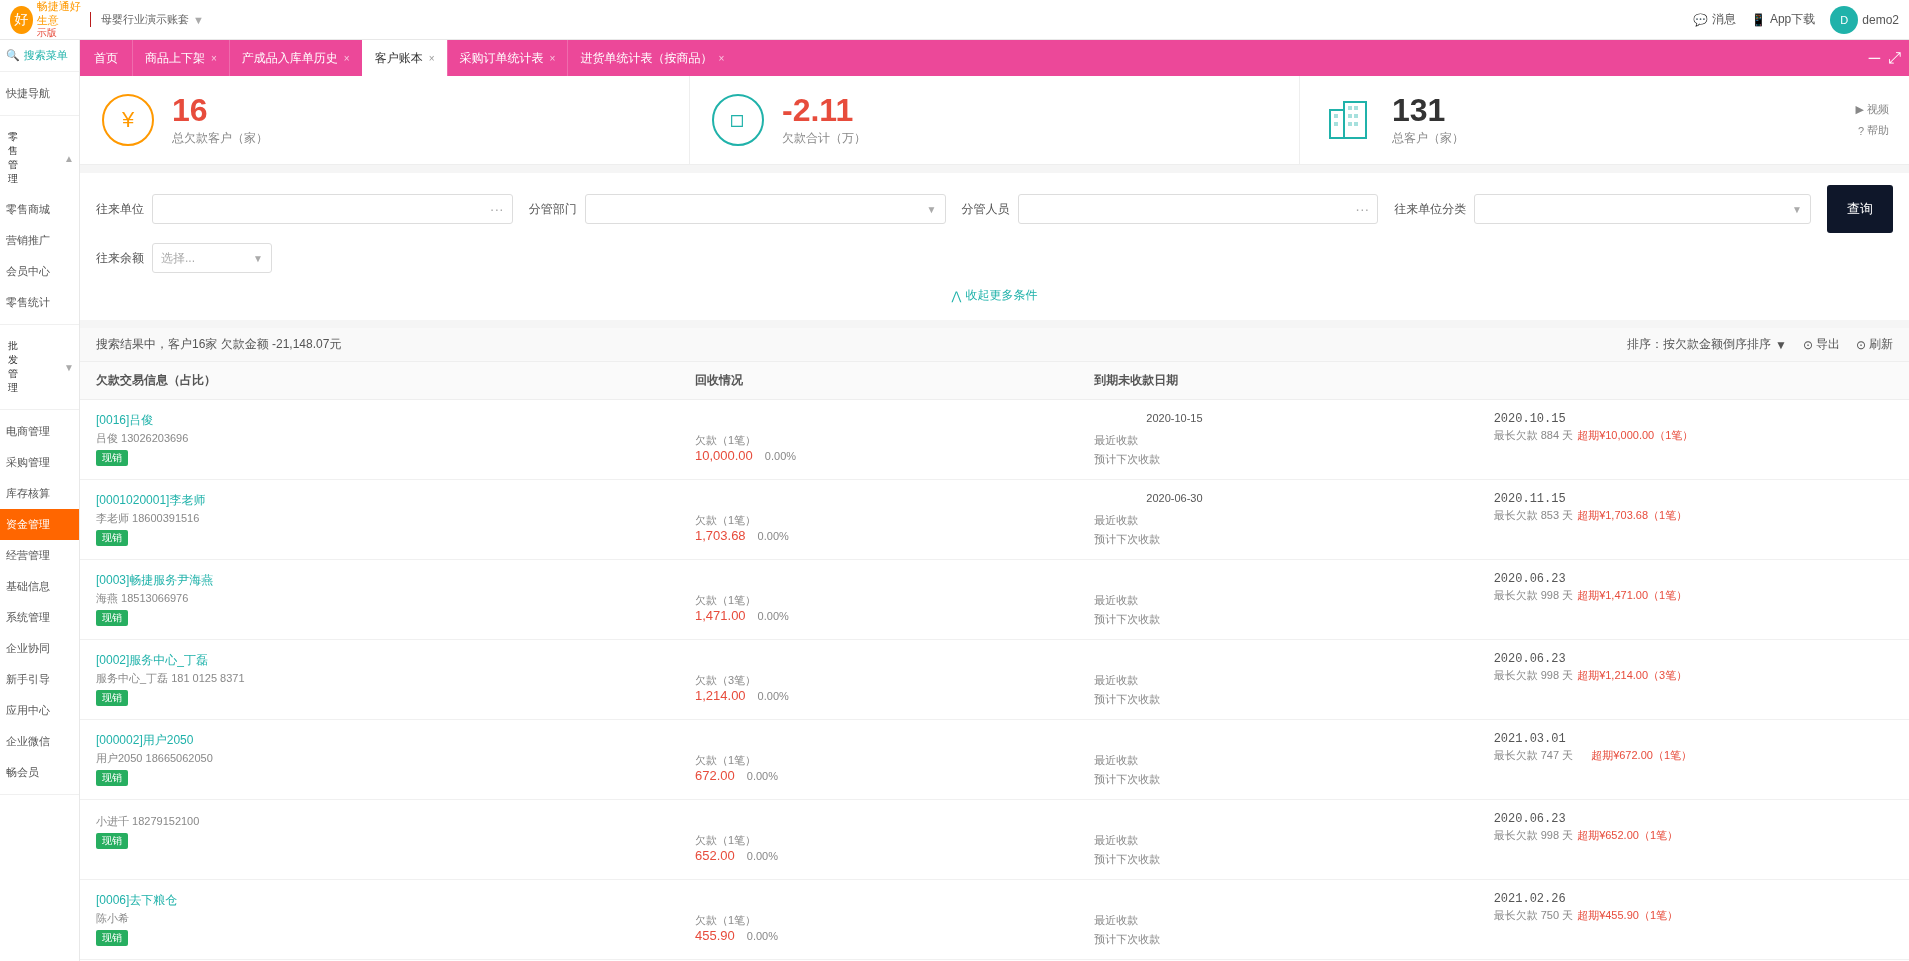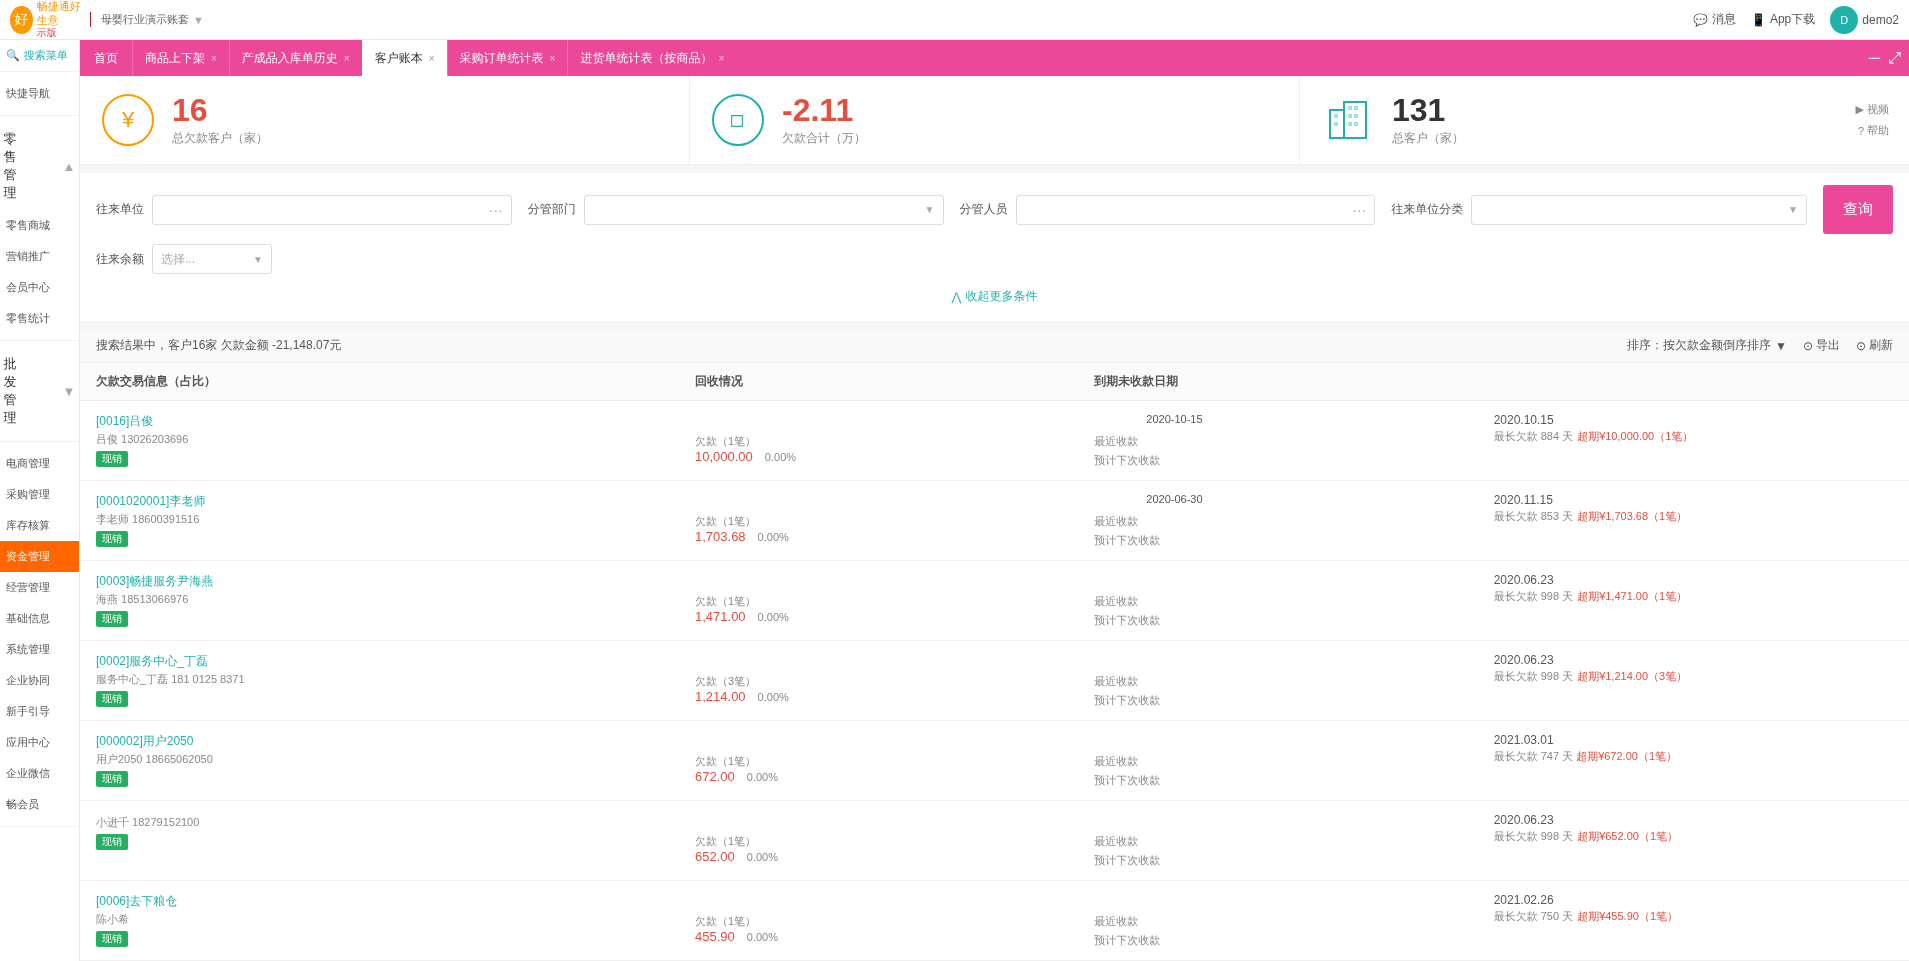--- a/index.html
+++ b/index.html
@@ -17,21 +17,21 @@
     .avatar-circle { width: 28px; height: 28px; background: #ddd; border-radius: 50%; display: flex; align-items: center; justify-content: center; font-size: 11px; color: #fff; background: #20b2aa; }
 
     .main-layout { display: flex; flex: 1; overflow: hidden; }
 
     
     .sidebar { width: 80px; background: #fff; border-right: 1px solid #e8e8e8; display: flex; flex-direction: column; overflow-y: auto; flex-shrink: 0; }
     .sidebar-search { padding: 8px 6px; font-size: 11px; color: #20b2aa; cursor: pointer; border-bottom: 1px solid #f0f0f0; display: flex; align-items: center; gap: 4px; }
     .sidebar-section { padding: 6px 0; border-bottom: 1px solid #f0f0f0; }
     .sidebar-item { padding: 8px 6px; font-size: 11px; color: #555; cursor: pointer; text-align: center; display: flex; align-items: center; gap: 4px; }
     .sidebar-item.active { background: #f60; color: #fff; }
-    .sidebar-item-expand { display: flex; align-items: center; justify-content: center; padding: 8px 8px; font-size: 13px; cursor: pointer; gap: 46px; }
+    .sidebar-item-expand { display: flex; align-items: center; justify-content: space-between; padding: 8px 8px; font-size: 10px; cursor: pointer; gap: 46px; }
 
     
     .content-area { flex: 1; display: flex; flex-direction: column; overflow: hidden; }
 
     
     .tab-bar { display: flex; align-items: center; background: #ec4899; height: 36px; flex-shrink: 0; }
     .tab-home { padding: 0 14px; color: #fff; font-size: 12px; cursor: pointer; height: 36px; display: flex; align-items: center; }
     .tab { display: flex; align-items: center; padding: 0 12px; height: 36px; color: #fff; font-size: 12px; cursor: pointer; gap: 6px; border-left: 1px solid rgba(255,255,255,0.2); }
     .tab.active { background: #fff; color: #333; }
     .tab-close { font-size: 10px; color: rgba(255,255,255,0.7); }
@@ -57,21 +57,21 @@
 
     
     .filter-area { background: #fff; padding: 12px 16px; margin-bottom: 8px; }
     .filter-row { display: flex; align-items: center; gap: 16px; margin-bottom: 10px; }
     .filter-item { display: flex; align-items: center; gap: 8px; flex: 1; }
     .filter-label { font-size: 12px; color: #555; white-space: nowrap; }
     .filter-input { flex: 1; border: 1px solid #ddd; border-radius: 3px; padding: 5px 8px; font-size: 12px; display: flex; align-items: center; justify-content: space-between; cursor: pointer; background: #fff; min-height: 30px; }
     .filter-select { flex: 1; border: 1px solid #ddd; border-radius: 3px; padding: 5px 8px; font-size: 12px; display: flex; align-items: center; justify-content: space-between; cursor: pointer; background: #fff; min-height: 30px; color: #bbb; }
     .filter-dots { color: #aaa; font-size: 14px; }
     .filter-arrow { color: #aaa; font-size: 10px; }
-    .query-btn { background: #ec4899; color: #fff; border: none; border-radius: 3px; padding: 15px 20px; font-size: 15px; cursor: pointer; }
+    .query-btn { background: #0f172a; color: #fff; border: none; border-radius: 3px; padding: 15px 20px; font-size: 13px; cursor: pointer; }
     .collapse-btn { color: #20b2aa; font-size: 12px; cursor: pointer; text-align: center; padding: 4px 0; display: flex; align-items: center; justify-content: center; gap: 4px; }
 
     
     .result-bar { display: flex; align-items: center; justify-content: space-between; padding: 8px 16px; background: #f9f9f9; border-bottom: 1px solid #eee; font-size: 12px; color: #555; }
     .result-right { display: flex; align-items: center; gap: 16px; }
     .sort-item { display: flex; align-items: center; gap: 4px; cursor: pointer; color: #555; }
     .action-btn { display: flex; align-items: center; gap: 3px; cursor: pointer; color: #555; }
 
     
     .data-table { background: #fff; width: 100%; }
@@ -80,21 +80,21 @@
     .customer-name { color: #20b2aa; font-size: 12px; cursor: pointer; }
     .customer-phone { color: #888; font-size: 11px; margin-top: 2px; }
     .tag-badge { display: inline-block; background: #27ae60; color: #fff; border-radius: 2px; padding: 1px 6px; font-size: 10px; margin-top: 4px; }
     .amount-red { color: #e74c3c; font-size: 13px; }
     .amount-pct { color: #888; font-size: 11px; margin-left: 8px; }
     .recent-label { color: #888; font-size: 11px; margin-top: 21px; }
     .recent-date { color: #555; font-size: 11px; }
     .overdue-text { color: #e74c3c; font-size: 11px; cursor: pointer; }
     .next-collect { color: #888; font-size: 11px; margin-top: 4px; }
     .overdue-days { color: #888; font-size: 11px; }
-    .due-date { color: #555; font-size: 12px; }
+    .due-date { color: #555; font-size: 12px; font-family: Liberation Mono, monospace; }
     .debt-row { display: flex; align-items: baseline; gap: 4px; }
   </style>
 </head>
 <body>
 
 <div class="app-container">
 
   <div class="top-bar">
     <div class="logo-area">
       <div class="logo-icon">好</div>
@@ -484,21 +484,21 @@
               </div>
             </div>
             <div>
               <div style="display:flex; gap:8px;">
                 <span class="recent-label">最近收款</span>
               </div>
               <div class="next-collect">预计下次收款</div>
             </div>
             <div>
               <div class="due-date">2021.03.01</div>
-              <div style="display:flex; gap:3px; margin-top:2px;">
+              <div style="display:flex; gap:18px; margin-top:2px;">
                 <span class="overdue-days">最长欠款 747 天</span>
                 <span class="overdue-text">超期¥672.00（1笔）</span>
               </div>
             </div>
           </div>
 
           <div class="table-row">
             <div>
               <div class="customer-phone">小进千  18279152100</div>
               <span class="tag-badge">现销</span>

